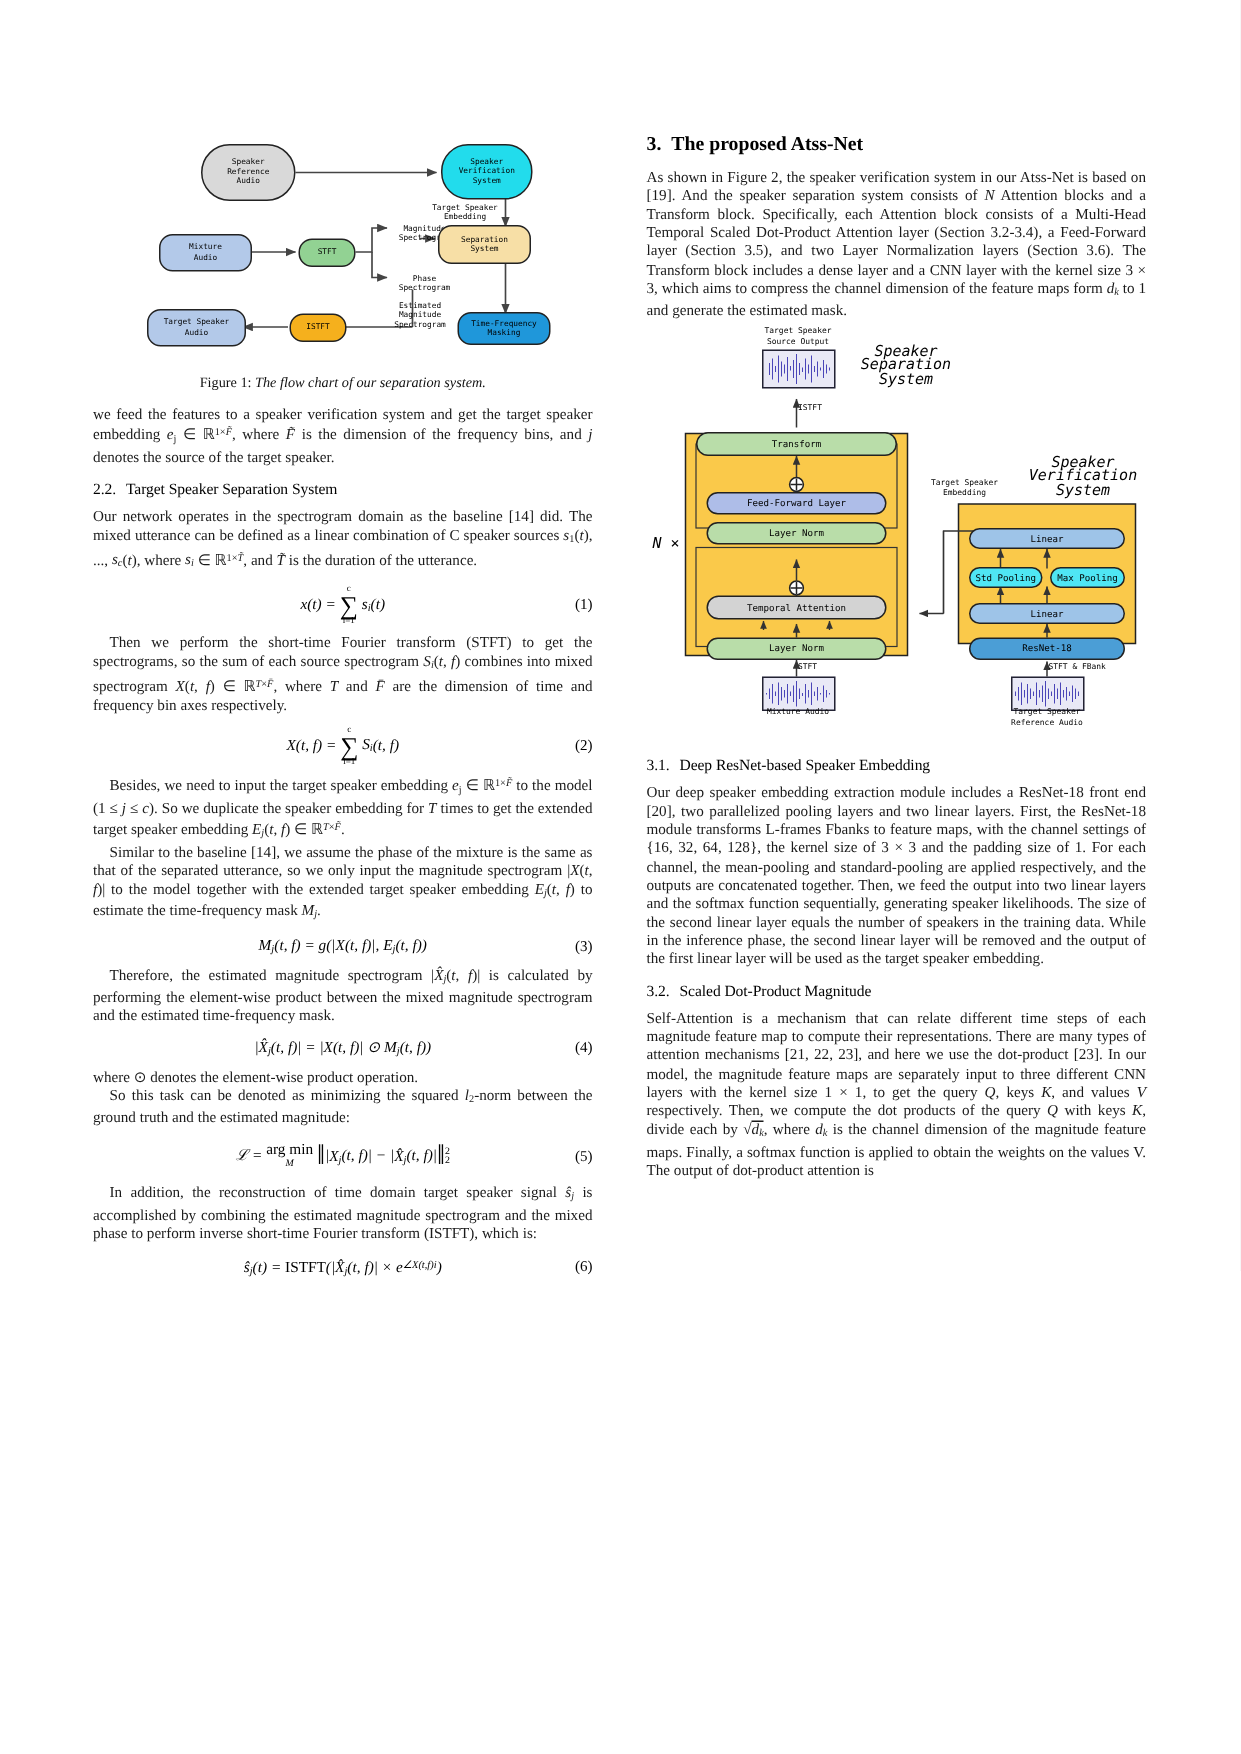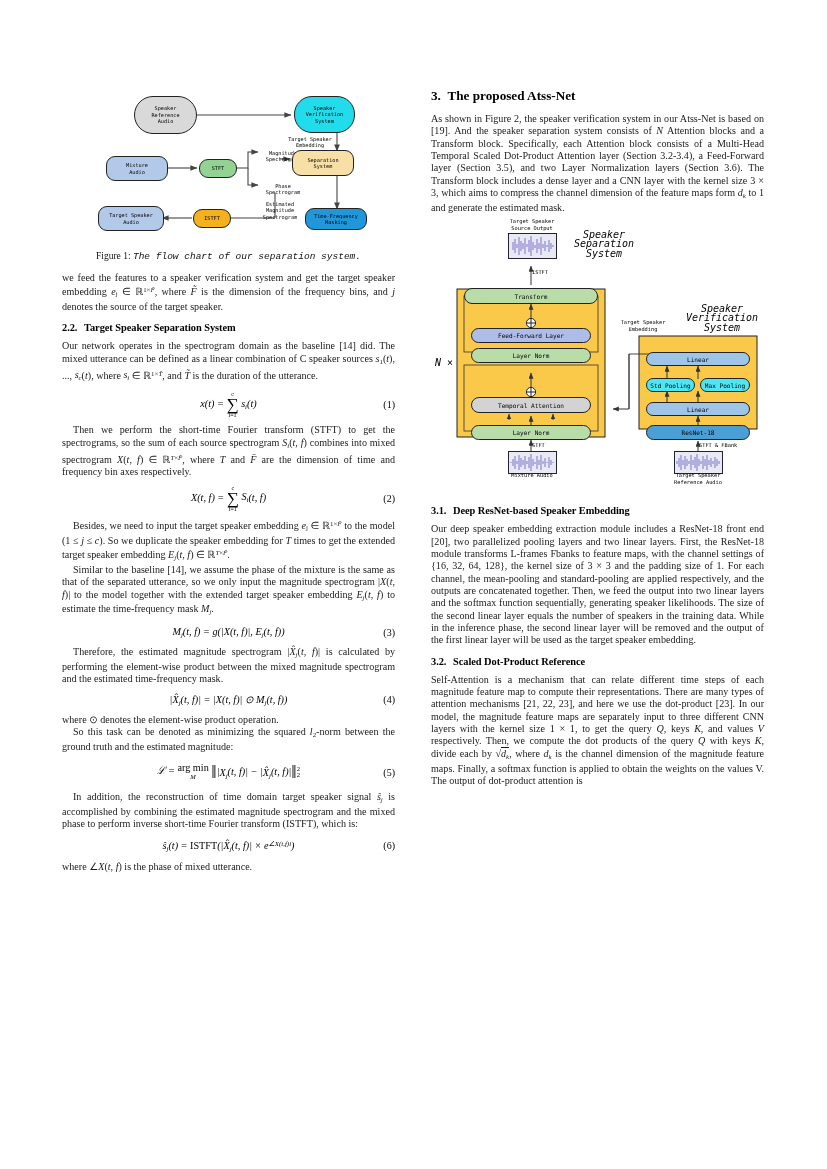--- a/index.html
+++ b/index.html
@@ -12,32 +12,32 @@
     position:absolute;left:62px;top:88px;width:703px;height:1010px;
     display:flex;gap:36px;
   }
   .col{width:333px;position:relative;}
   p{
     margin:0 0 0 0;font-size:10.1px;line-height:12.35px;text-align:justify;
     color:#1a1a1a;text-indent:0;-webkit-hyphens:auto;hyphens:auto;
   }
   p.ind{text-indent:11px;}
   .sechead{
-    font-weight:bold;font-size:10.4px;margin:9px 0 7px 0;color:#000;
+    font-weight:normal;font-size:10.4px;margin:9px 0 7px 0;color:#000;
     letter-spacing:-0.05px;
   }
   .sechead .num{display:inline-block;min-width:22px;}
   .maintitle{
     font-weight:bold;font-size:13.2px;margin:0 0 9px 0;color:#000;
   }
   .gap{height:9px;}
   .caption{
     font-size:9.5px;text-align:center;margin:10px 0 0 0;color:#111;line-height:12px;
   }
-  .caption i{font-style:italic;font-family:Liberation Mono, monospace;}
+  .caption i{font-style:italic;}
   .eq{
     display:flex;align-items:center;justify-content:center;position:relative;
     margin:5px 0 5px 0;font-size:10.2px;
   }
   .eq .body{font-family:"Liberation Serif",serif;font-style:italic;}
   .eq .tag{position:absolute;right:0;font-style:normal;font-size:10px;}
   i.mv{font-style:italic;}
   sub{font-size:.68em;vertical-align:-0.22em;}
   sup{font-size:.68em;vertical-align:0.42em;}
 
@@ -229,21 +229,20 @@
       <span class="tag">(5)</span>
     </div>
 
     <p class="ind">In addition, the reconstruction of time domain target speaker signal <i class="mv">ŝ<sub>j</sub></i> is accomplished by combining the estimated magnitude spectrogram and the mixed phase to perform inverse short-time Fourier transform (ISTFT), which is:</p>
 
     <div class="eq" style="height:20px;">
       <span class="body"><i>ŝ<sub>j</sub></i>(<i>t</i>) = <span style="font-style:normal;">ISTFT</span>(|<i>X̂<sub>j</sub></i>(<i>t</i>, <i>f</i>)| × <i>e</i><sup>∠<i>X</i>(<i>t</i>,<i>f</i>)<i>i</i></sup>)</span>
       <span class="tag">(6)</span>
     </div>
 
-    <p>where ∠<i class="mv">X</i>(<i class="mv">t</i>, <i class="mv">f</i>) is the phase of mixed utterance.</p>
   </div>
 
   <div class="col">
 
     <div class="maintitle">
       <span>3.</span>
       &nbsp;<span>The proposed Atss-Net</span>
     </div>
 
     <p>As shown in Figure 2, the speaker verification system in our Atss-Net is based on [19]. And the speaker separation system consists of <i class="mv">N</i> Attention blocks and a Transform block. Specifically, each Attention block consists of a Multi-Head Temporal Scaled Dot-Product Attention layer (Section 3.2-3.4), a Feed-Forward layer (Section 3.5), and two Layer Normalization layers (Section 3.6). The Transform block includes a dense layer and a CNN layer with the kernel size 3 × 3, which aims to compress the channel dimension of the feature maps form <i class="mv">d<sub>k</sub></i> to 1 and generate the estimated mask.</p>
@@ -373,20 +372,20 @@
 
     <div class="gap" style="height:18px;"></div>
 
     <div class="sechead">
       <span class="num">3.1.</span><span>Deep ResNet-based Speaker Embedding</span>
     </div>
 
     <p>Our deep speaker embedding extraction module includes a ResNet-18 front end [20], two parallelized pooling layers and two linear layers. First, the ResNet-18 module transforms L-frames Fbanks to feature maps, with the channel settings of {16, 32, 64, 128}, the kernel size of 3 × 3 and the padding size of 1. For each channel, the mean-pooling and standard-pooling are applied respectively, and the outputs are concatenated together. Then, we feed the output into two linear layers and the softmax function sequentially, generating speaker likelihoods. The size of the second linear layer equals the number of speakers in the training data. While in the inference phase, the second linear layer will be removed and the output of the first linear layer will be used as the target speaker embedding.</p>
 
     <div class="sechead">
-      <span class="num">3.2.</span><span>Scaled Dot-Product Reference</span>
+      <span class="num">3.2.</span><span>Scaled Dot-Product Magnitude</span>
     </div>
 
     <p>Self-Attention is a mechanism that can relate different time steps of each magnitude feature map to compute their representations. There are many types of attention mechanisms [21, 22, 23], and here we use the dot-product [23]. In our model, the magnitude feature maps are separately input to three different CNN layers with the kernel size 1 × 1, to get the query <i class="mv">Q</i>, keys <i class="mv">K</i>, and values <i class="mv">V</i> respectively. Then, we compute the dot products of the query <i class="mv">Q</i> with keys <i class="mv">K</i>, divide each by √<span style="border-top:0.7px solid #1a1a1a;"><i class="mv">d<sub>k</sub></i></span>, where <i class="mv">d<sub>k</sub></i> is the channel dimension of the magnitude feature maps. Finally, a softmax function is applied to obtain the weights on the values V. The output of dot-product attention is</p>
   </div>
 
 </div>
 </div>
 
 </body></html>

